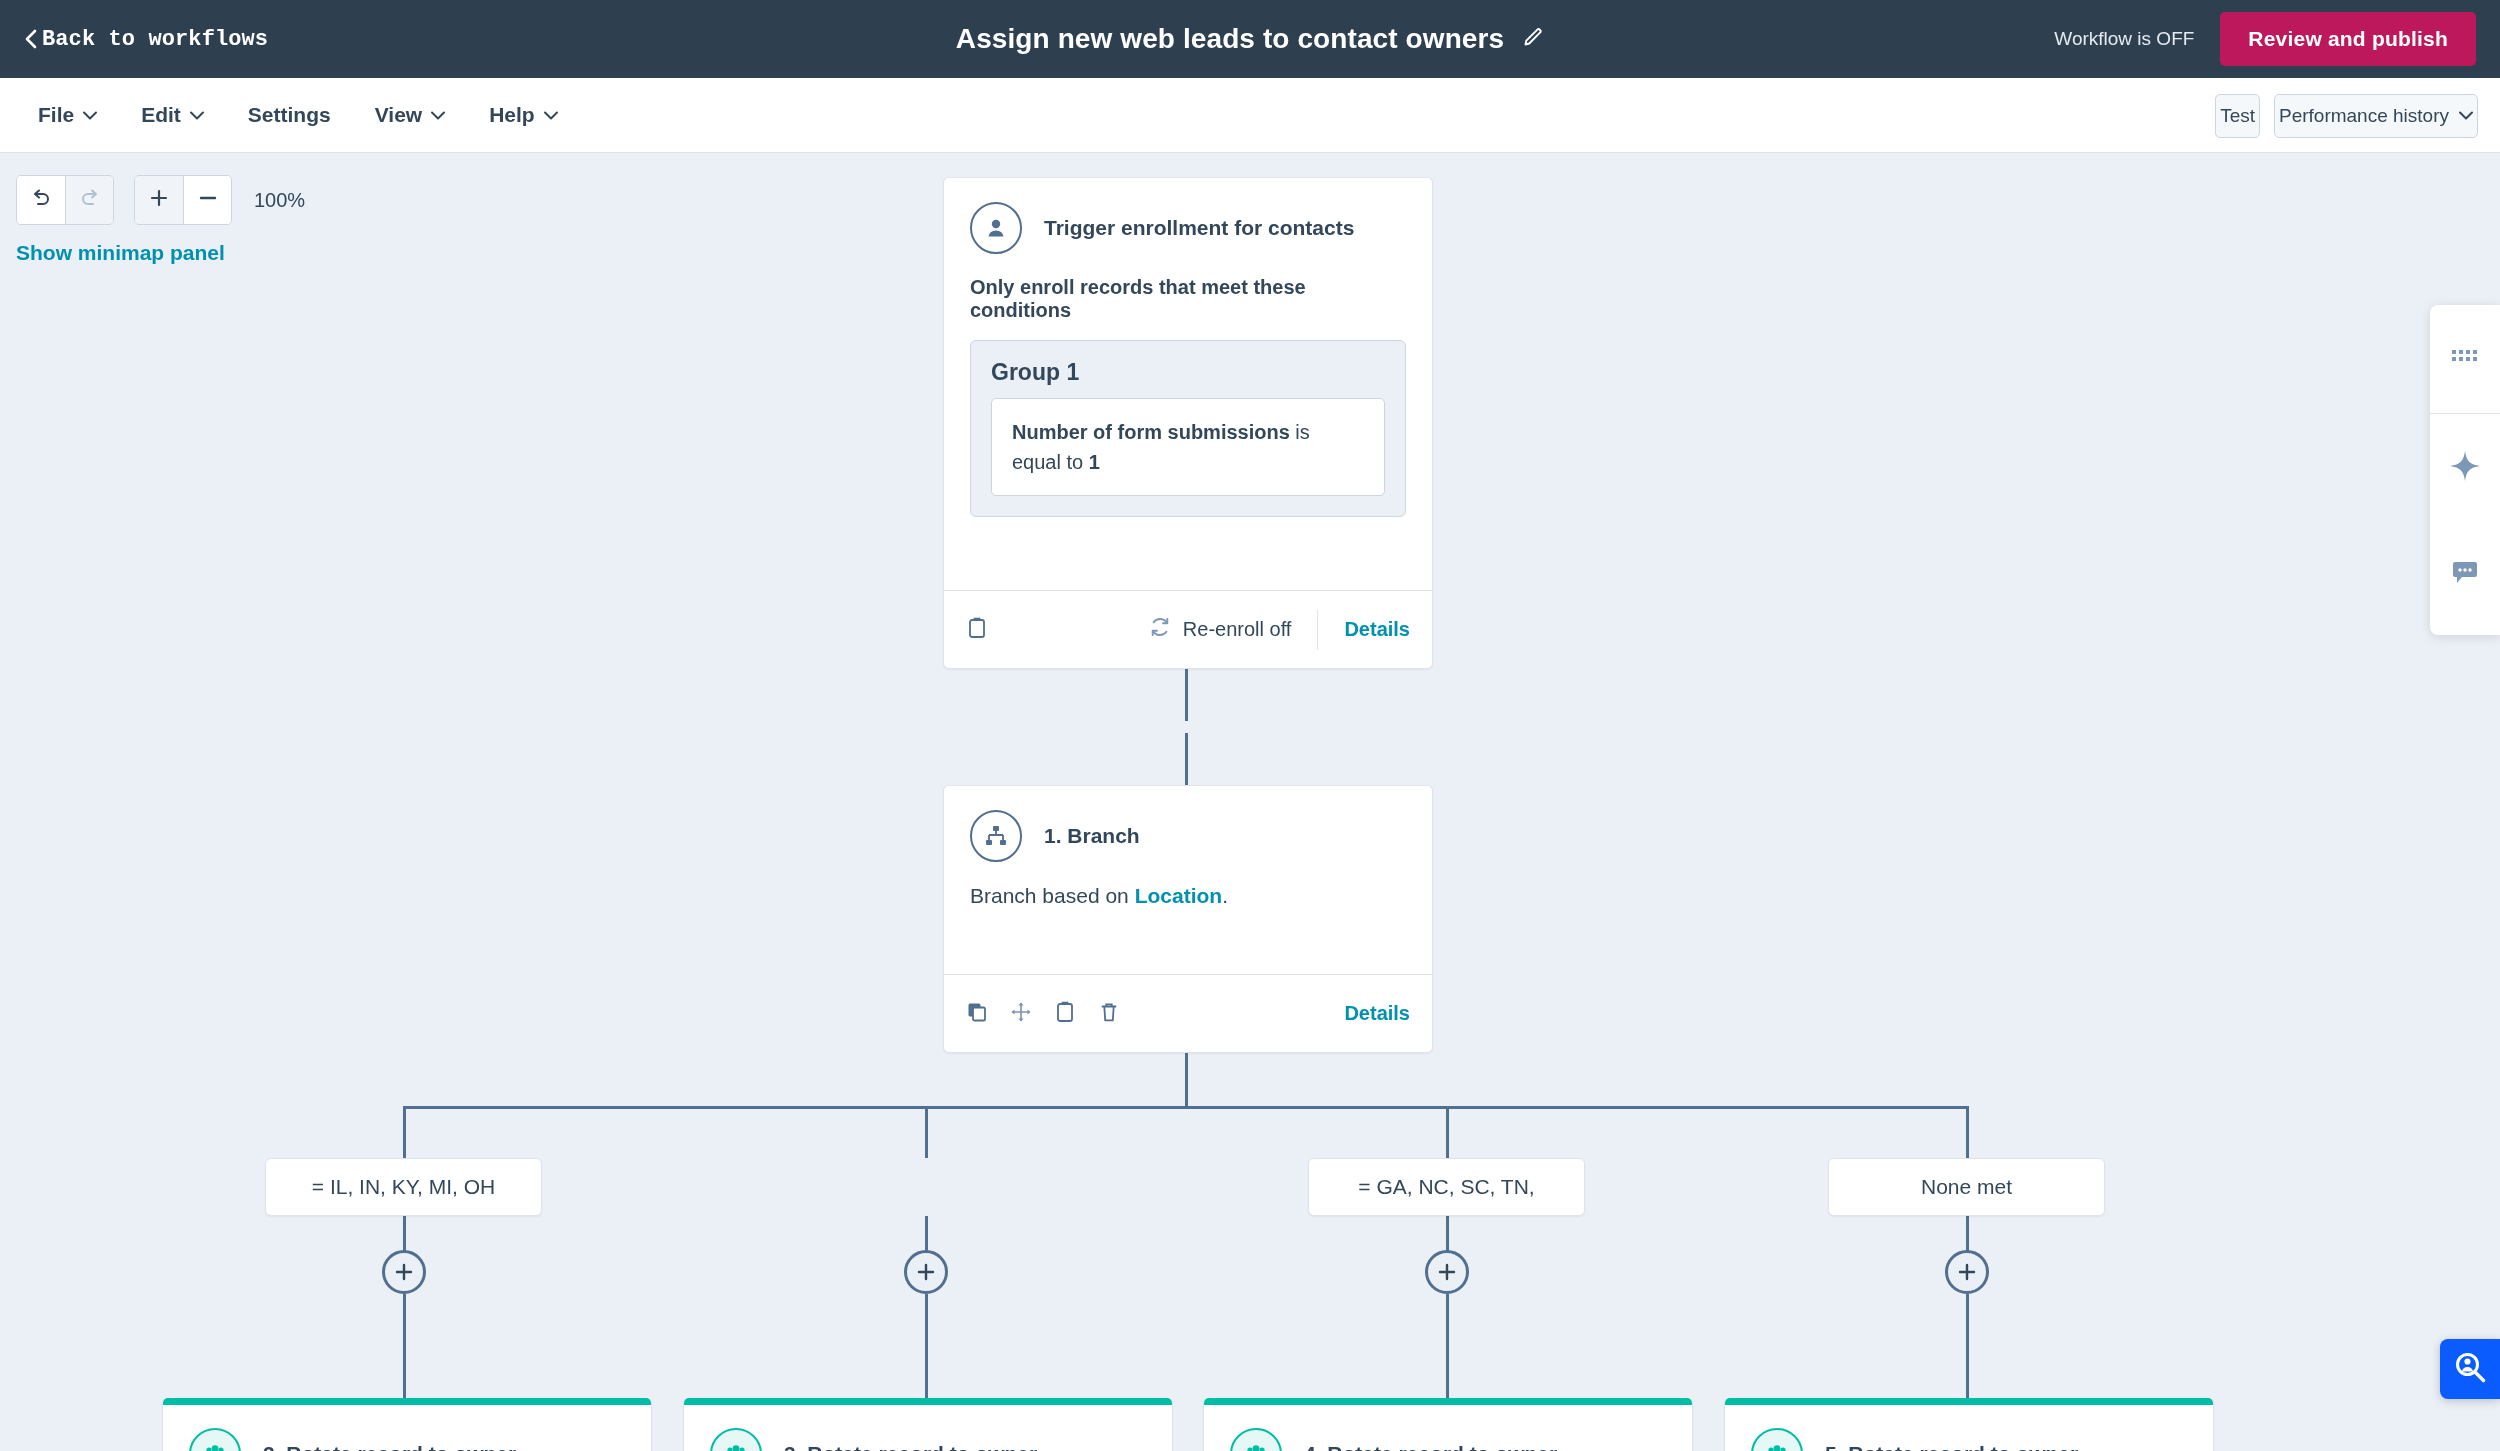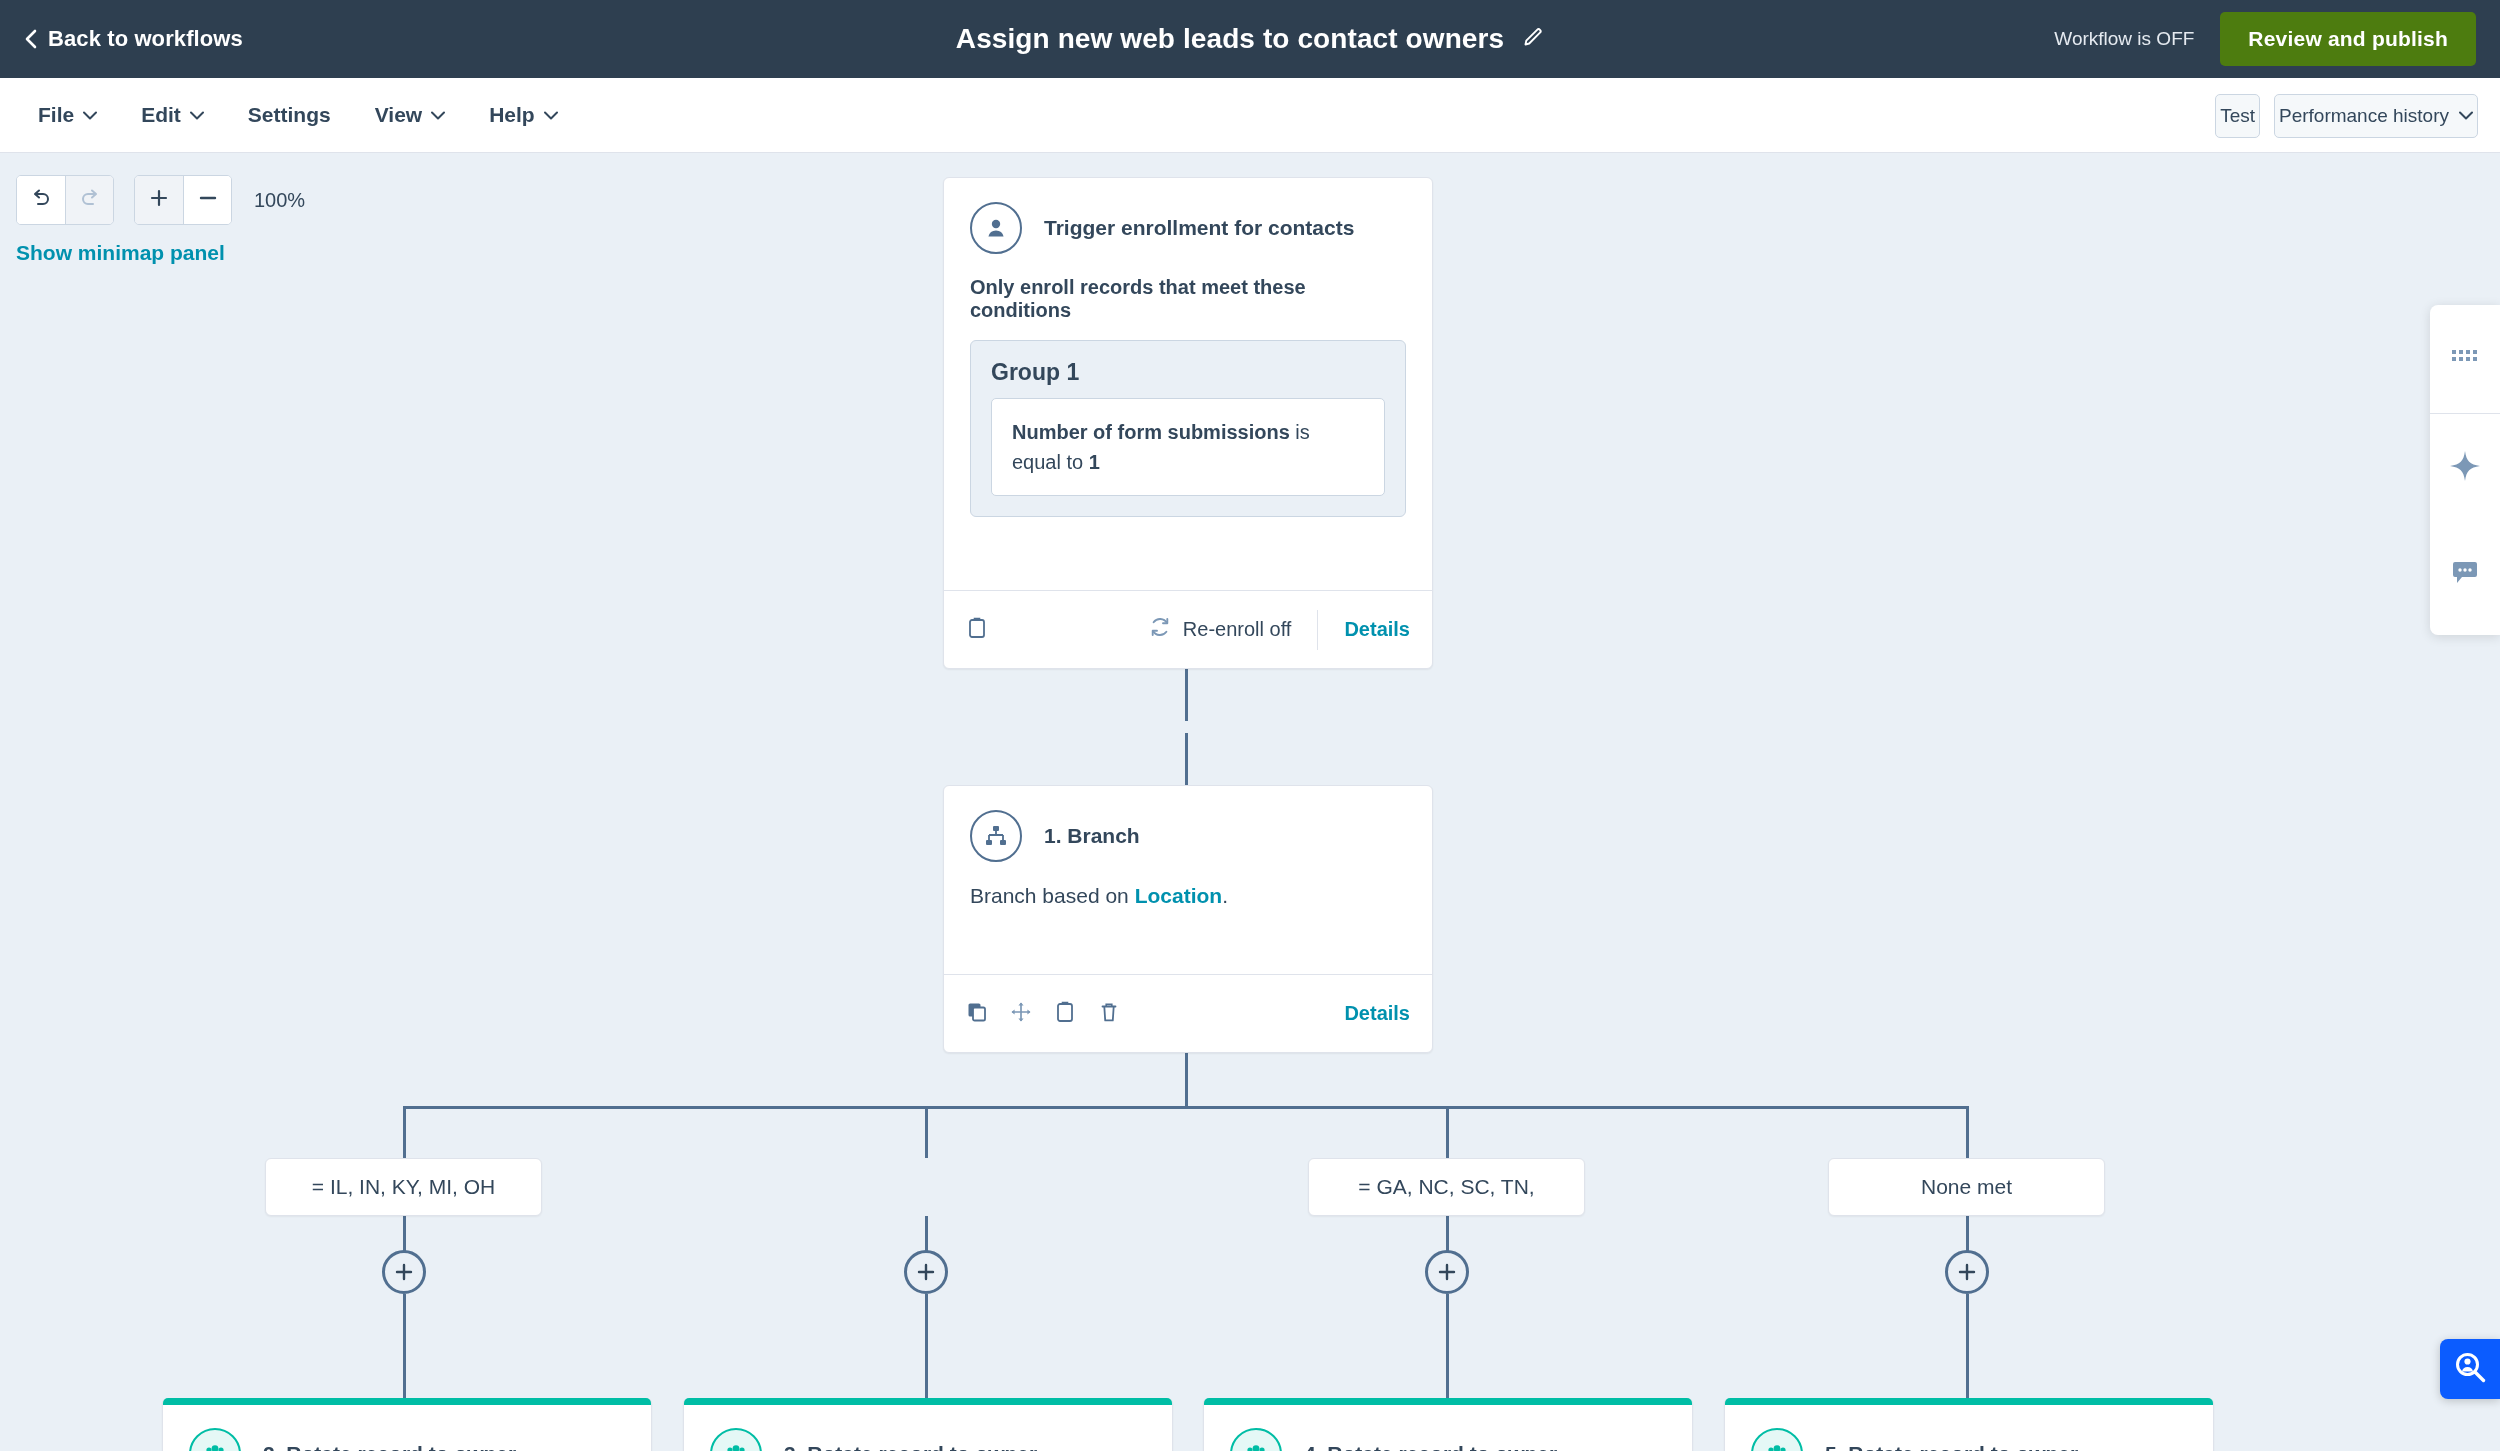--- a/index.html
+++ b/index.html
@@ -8,39 +8,39 @@
     font-family: "Liberation Sans", sans-serif;
     background: #eaf0f6; overflow: hidden;
   }
 
   
   .topbar {
     position: absolute; top: 0; left: 0; width: 2500px; height: 78px;
     background: #2e3f50; display: flex; align-items: center;
   }
   .back-link {
-    display: flex; align-items: center; gap: 6px;
+    display: flex; align-items: center; gap: 0;
     margin-left: 22px; color: #ffffff; font-size: 22px; font-weight: 600;
-    cursor: pointer; letter-spacing: .1px;
+    cursor: pointer; letter-spacing: .1px; font-family: Liberation Mono, monospace;
   }
   .chev-left { display:block; width: 20px; height: 20px; }
   .title-wrap {
     position: absolute; left: 0; width: 2500px; top: 0; height: 78px;
     display: flex; align-items: center; justify-content: center; gap: 18px;
     pointer-events: none;
   }
   .wf-title { color:#fff; font-size: 28px; font-weight: 700; letter-spacing:.1px; }
   .pencil { width: 22px; height: 22px; pointer-events: auto; cursor: pointer; }
   .top-right {
     position: absolute; right: 0; top: 0; height: 78px;
     display: flex; align-items: center; gap: 0;
   }
   .wf-status { color:#e5eaf0; font-size: 19px; margin-right: 26px; }
   .btn-publish {
-    background: #4d7c0f; color: #fff; font-size: 21px; font-weight: 700;
+    background: #be185d; color: #fff; font-size: 21px; font-weight: 700;
     border: none; border-radius: 5px; padding: 0 28px; height: 54px;
     margin-right: 24px; cursor: pointer; letter-spacing:.2px;
   }
 
   
   .menubar {
     position: absolute; top: 78px; left: 0; width: 2500px; height: 75px;
     background: #ffffff; border-bottom: 1px solid #dfe3eb;
     display: flex; align-items: center;
   }

